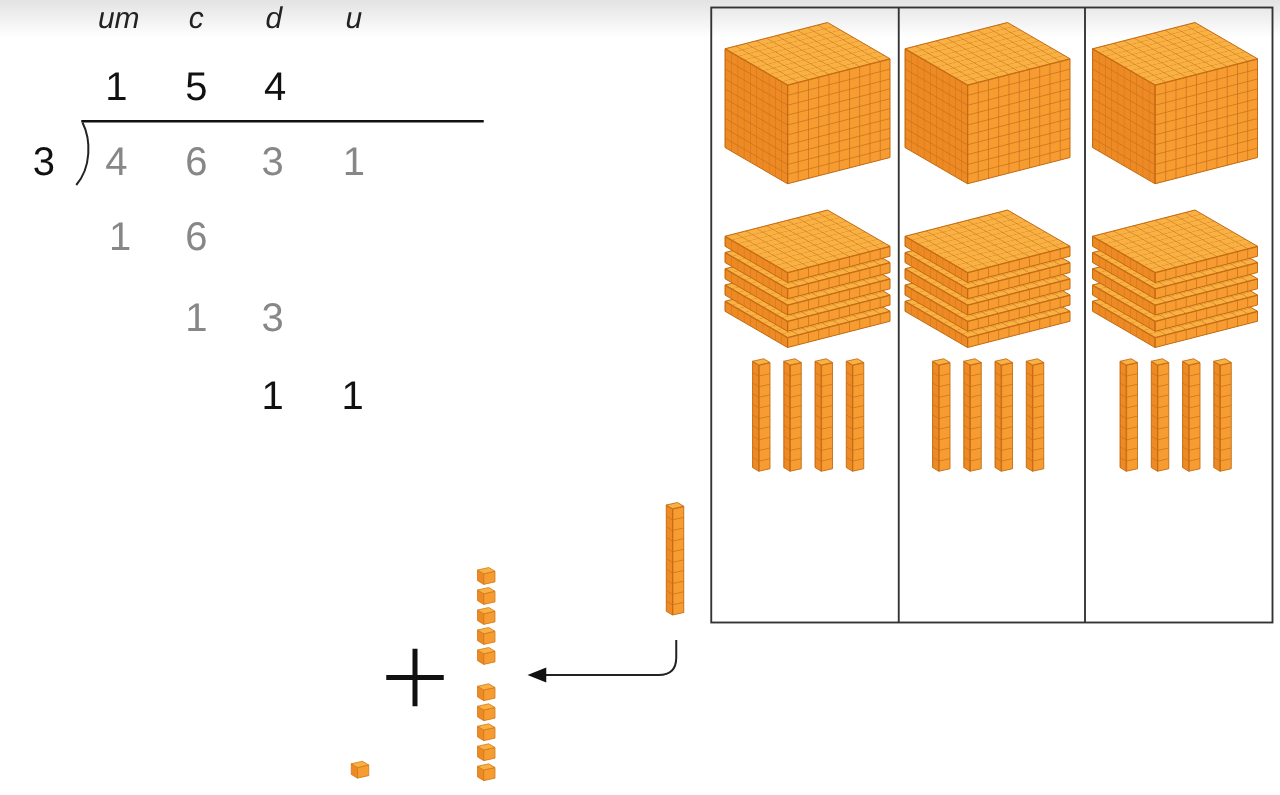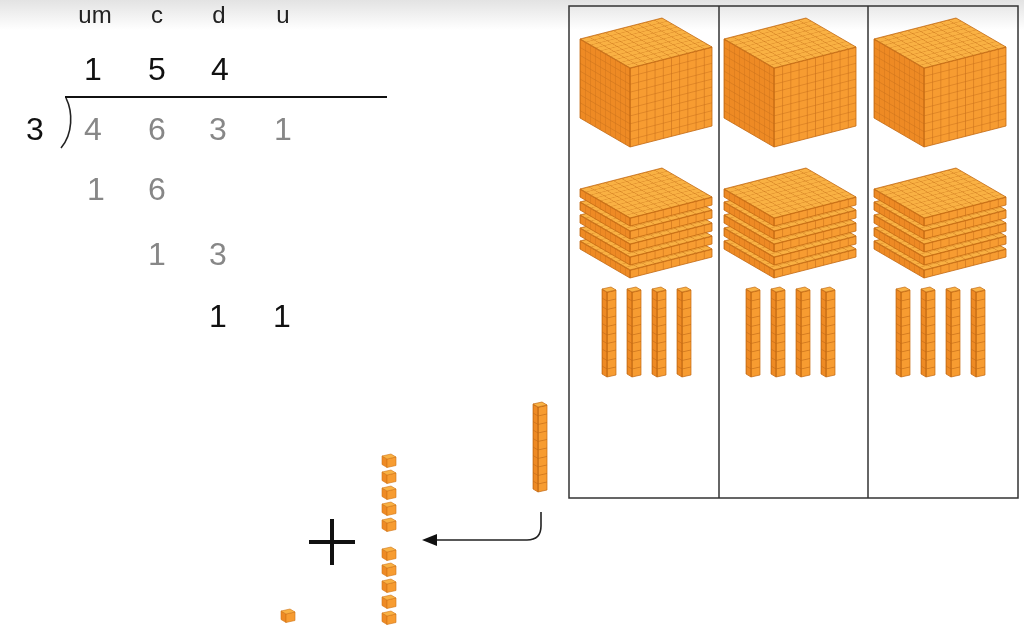--- a/index.html
+++ b/index.html
@@ -10,21 +10,21 @@
   }
   .top-shade {
     position: absolute; left: 0; top: 0; width: 1024px; height: 30px;
     background: linear-gradient(#e3e3e3, #ffffff);
   }
   .gfx { position: absolute; left: 0; top: 0; }
   .t {
     position: absolute; transform: translateX(-50%);
     white-space: nowrap;
   }
-  .hdr { font-size: 24px; line-height: 24px; color: #222; top: 3px; text-align: right; }
+  .hdr { font-size: 24px; line-height: 24px; font-style: italic; color: #222; top: 3px; text-align: right; }
   .dg  { font-size: 32px; line-height: 32px; }
   .blk { color: #111111; }
   .gry { color: #878787; }
 </style>
 </head>
 <body>
 
 <div class="top-shade"></div>
 
 <svg class="gfx" width="1024" height="636" viewBox="0 0 1024 636" xmlns="http://www.w3.org/2000/svg">

